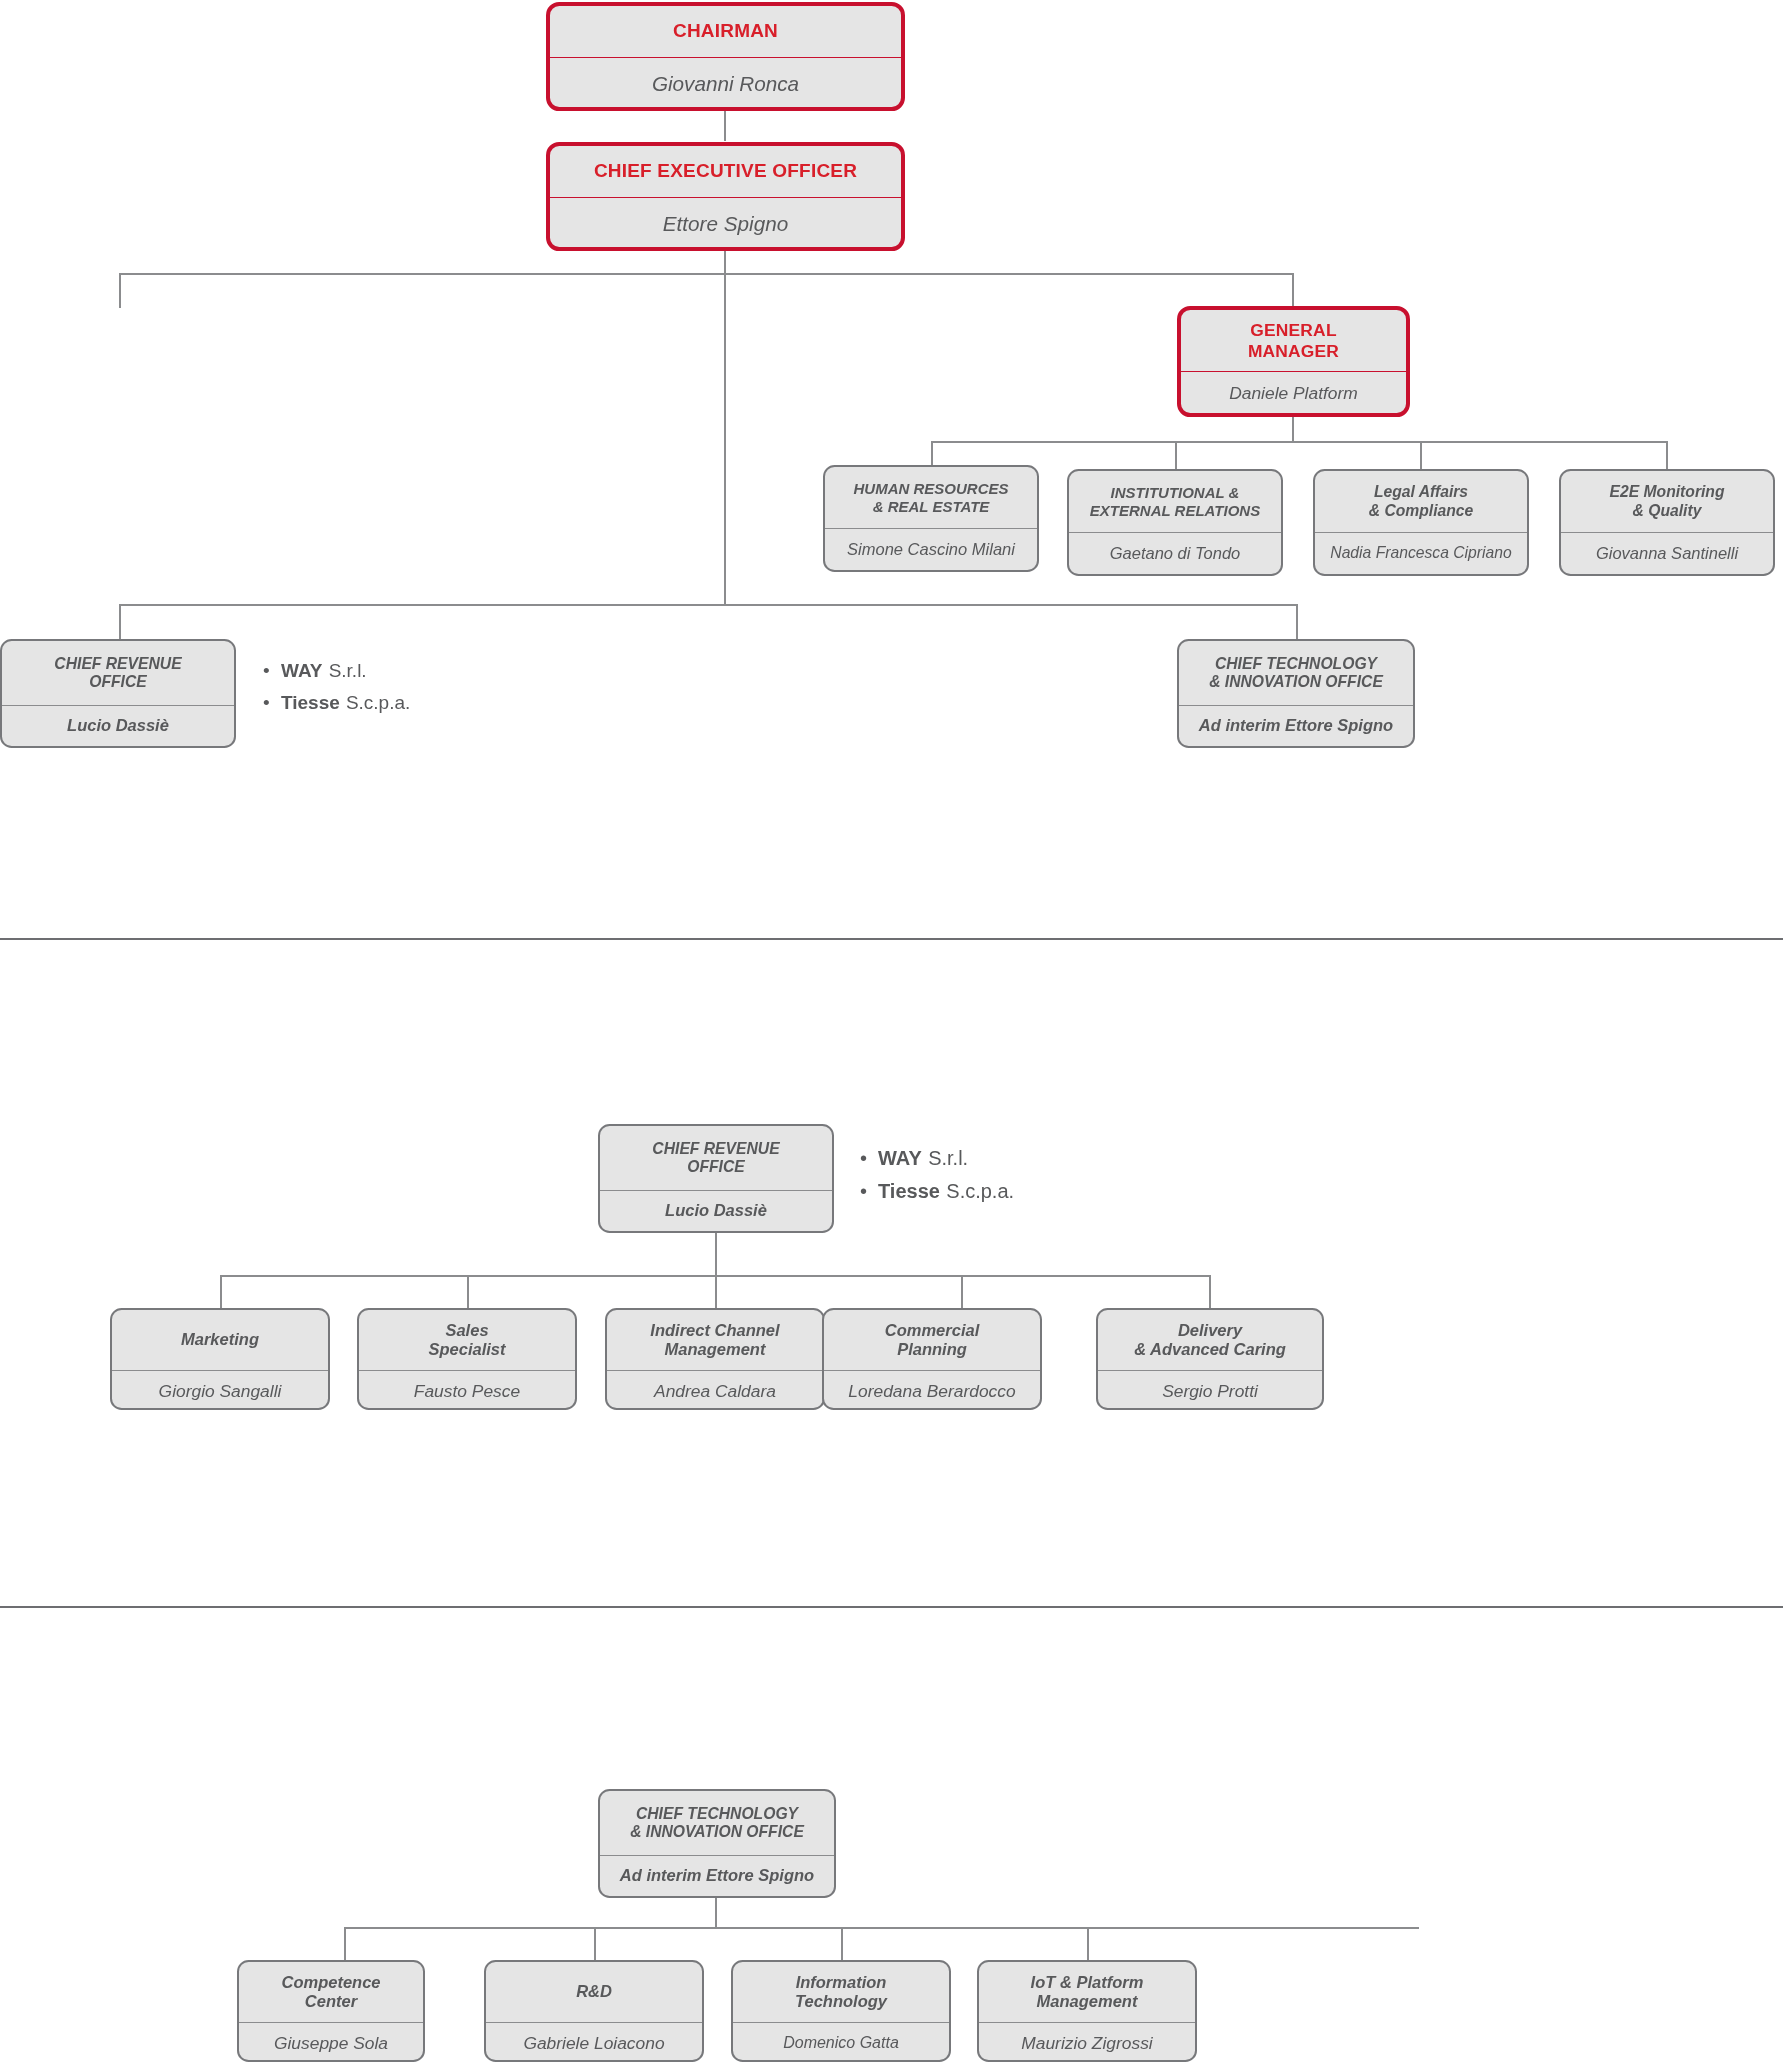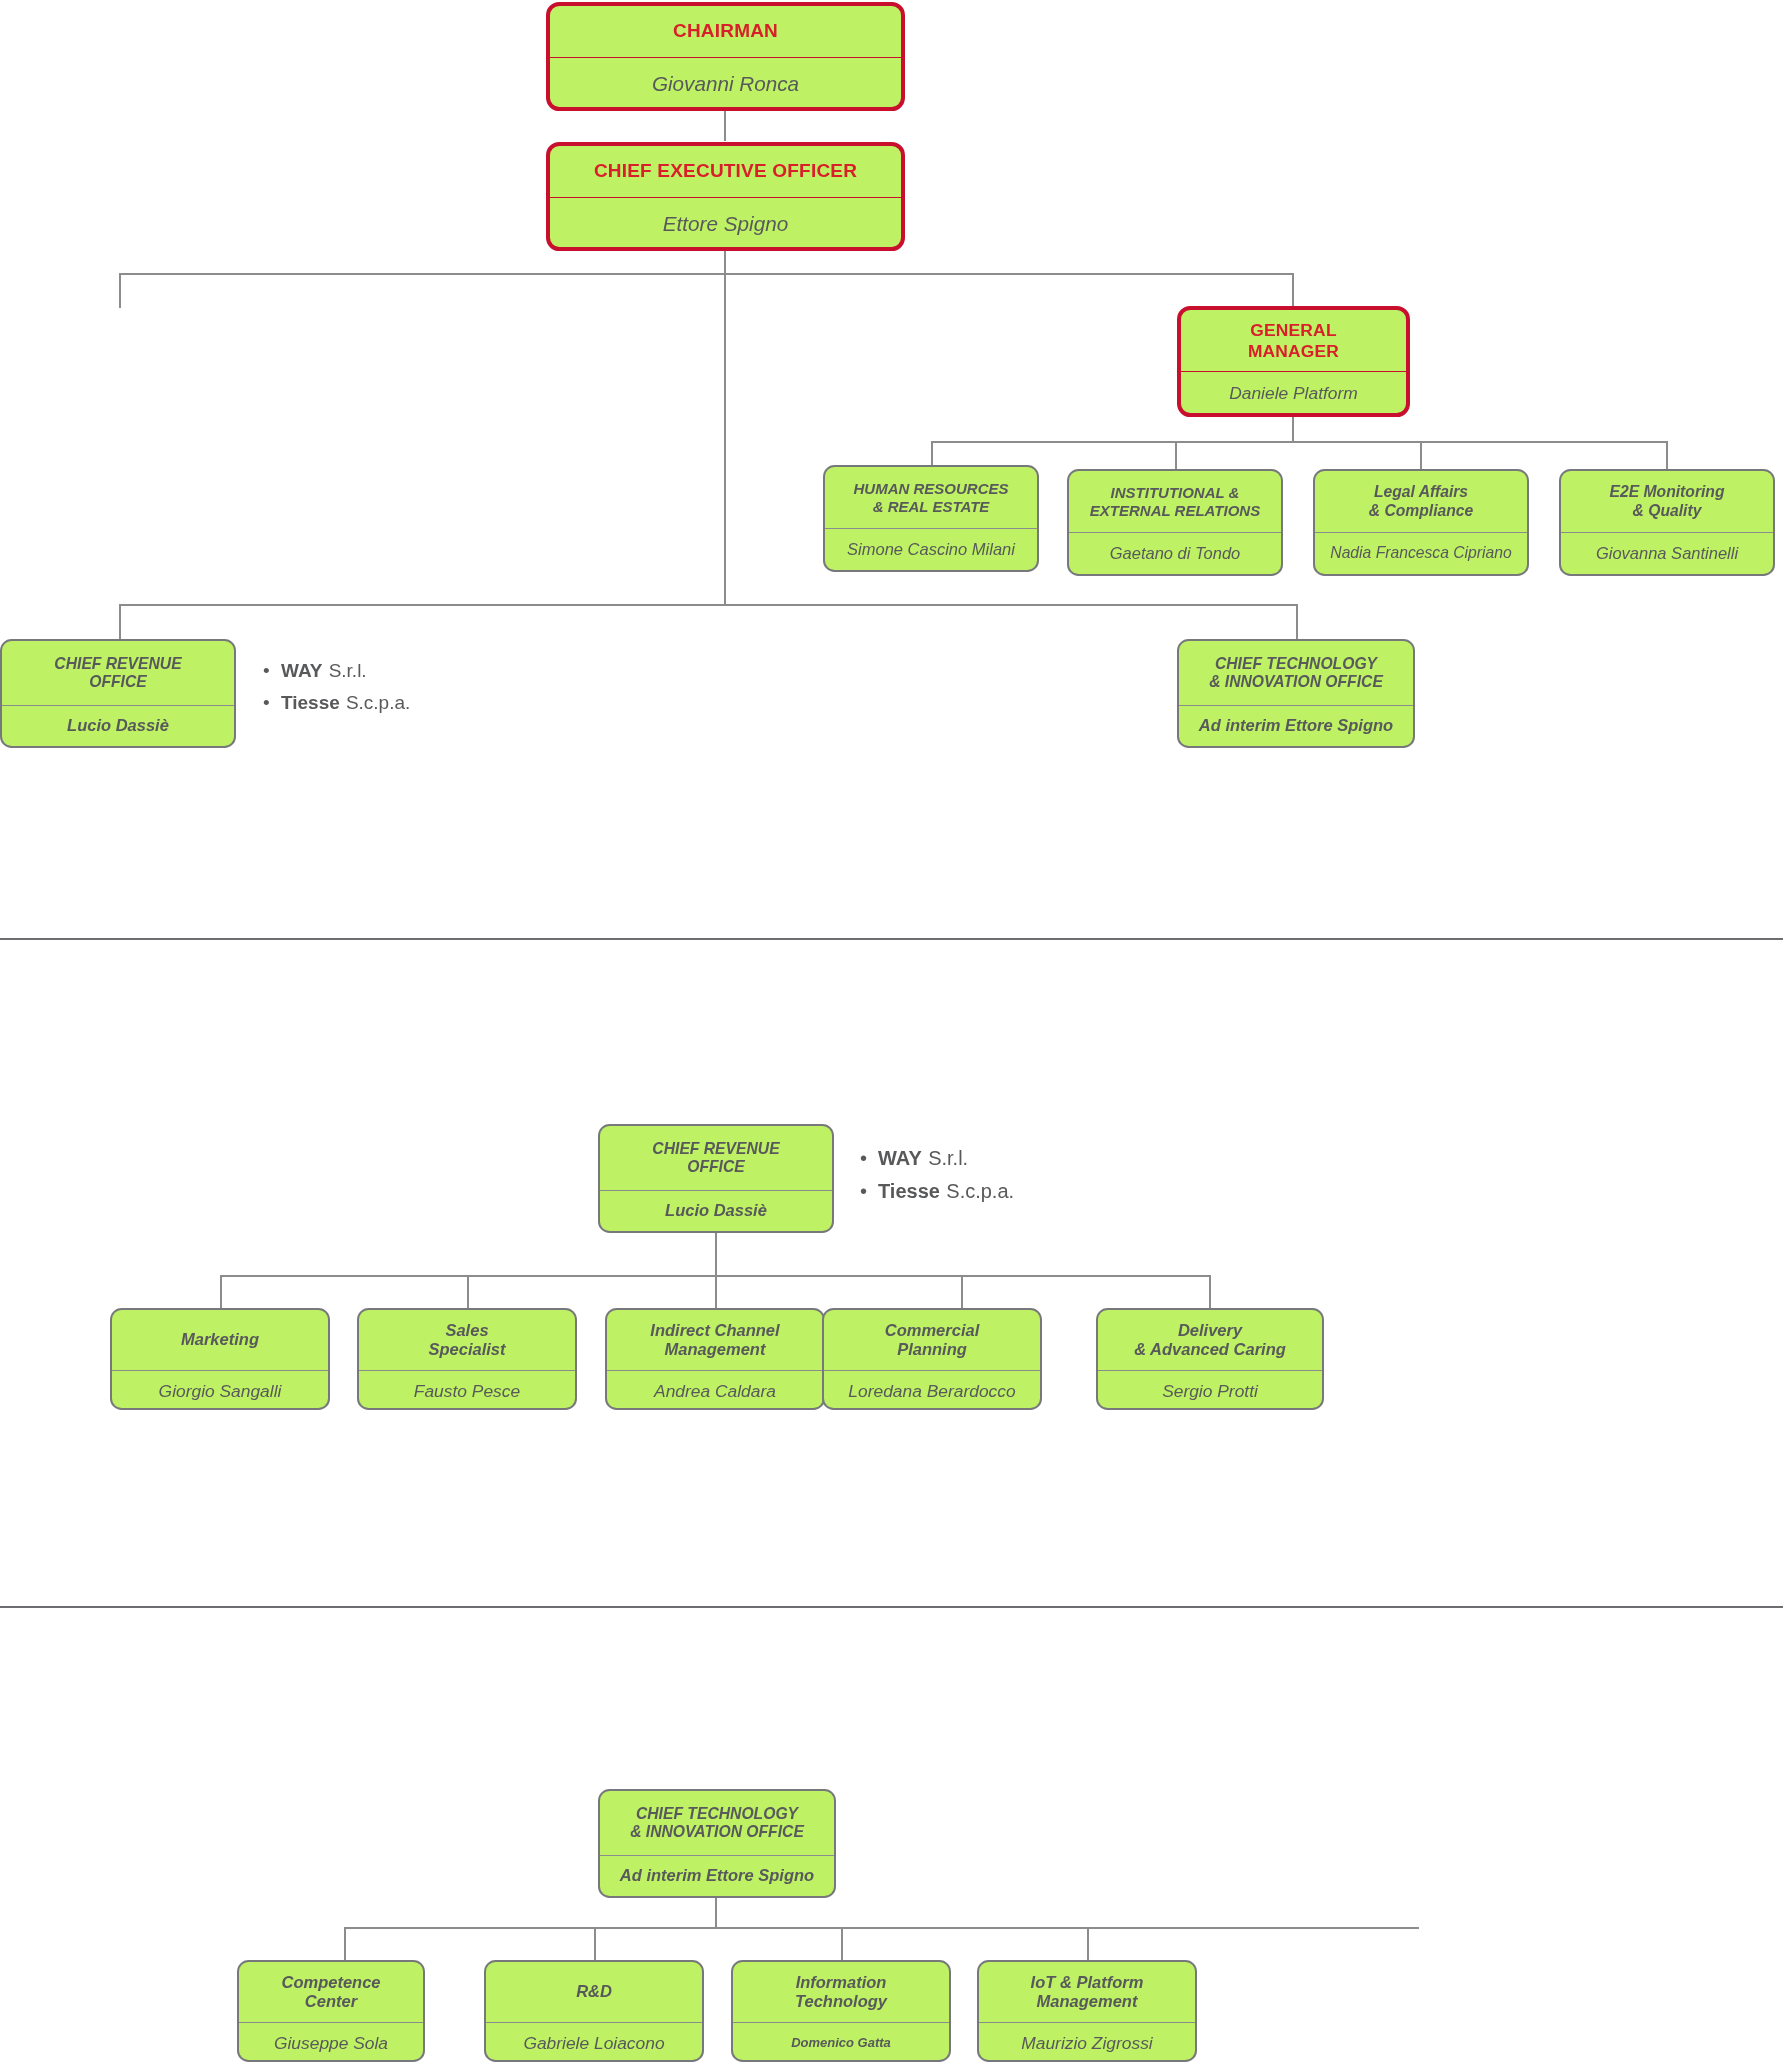--- a/index.html
+++ b/index.html
@@ -12,21 +12,21 @@
     position: relative;
     overflow: hidden;
   }
   .canvas { position: relative; width: 1784px; height: 2068px; }
 
   
   .node {
     position: absolute;
     border: 2.5px solid #77787b;
     border-radius: 11.6px;
-    background: #bef264;
+    background: #e5e5e5;
     overflow: hidden;
     z-index: 5;
   }
   .node.red { border-color: #c8102e; border-width: 4.1px; border-radius: 13.2px; }
 
   .node .title {
     display: flex; align-items: center; justify-content: center;
     text-align: center;
     font-weight: bold; font-style: italic;
     color: #58595b;
@@ -294,21 +294,21 @@
     <div class="sep"></div>
     <div class="person" style="height:41px; font-size:17.4px;">Gabriele Loiacono</div>
   </div>
 
   <div class="node" style="left:731px; top:1960px; width:220px; height:102px;">
     <div class="title" style="height:60px; font-size:16.5px; flex-direction:column;">
       <span>Information</span>
       <span>Technology</span>
     </div>
     <div class="sep"></div>
-    <div class="person" style="height:41px; font-size:13px;font-weight:bold;">Domenico Gatta</div>
+    <div class="person" style="height:41px; font-size:16px;">Domenico Gatta</div>
   </div>
 
   <div class="node" style="left:977px; top:1960px; width:220px; height:102px;">
     <div class="title" style="height:60px; font-size:16.5px; flex-direction:column;">
       <span>IoT &amp; Platform</span>
       <span>Management</span>
     </div>
     <div class="sep"></div>
     <div class="person" style="height:41px; font-size:17.4px;">Maurizio Zigrossi</div>
   </div>

